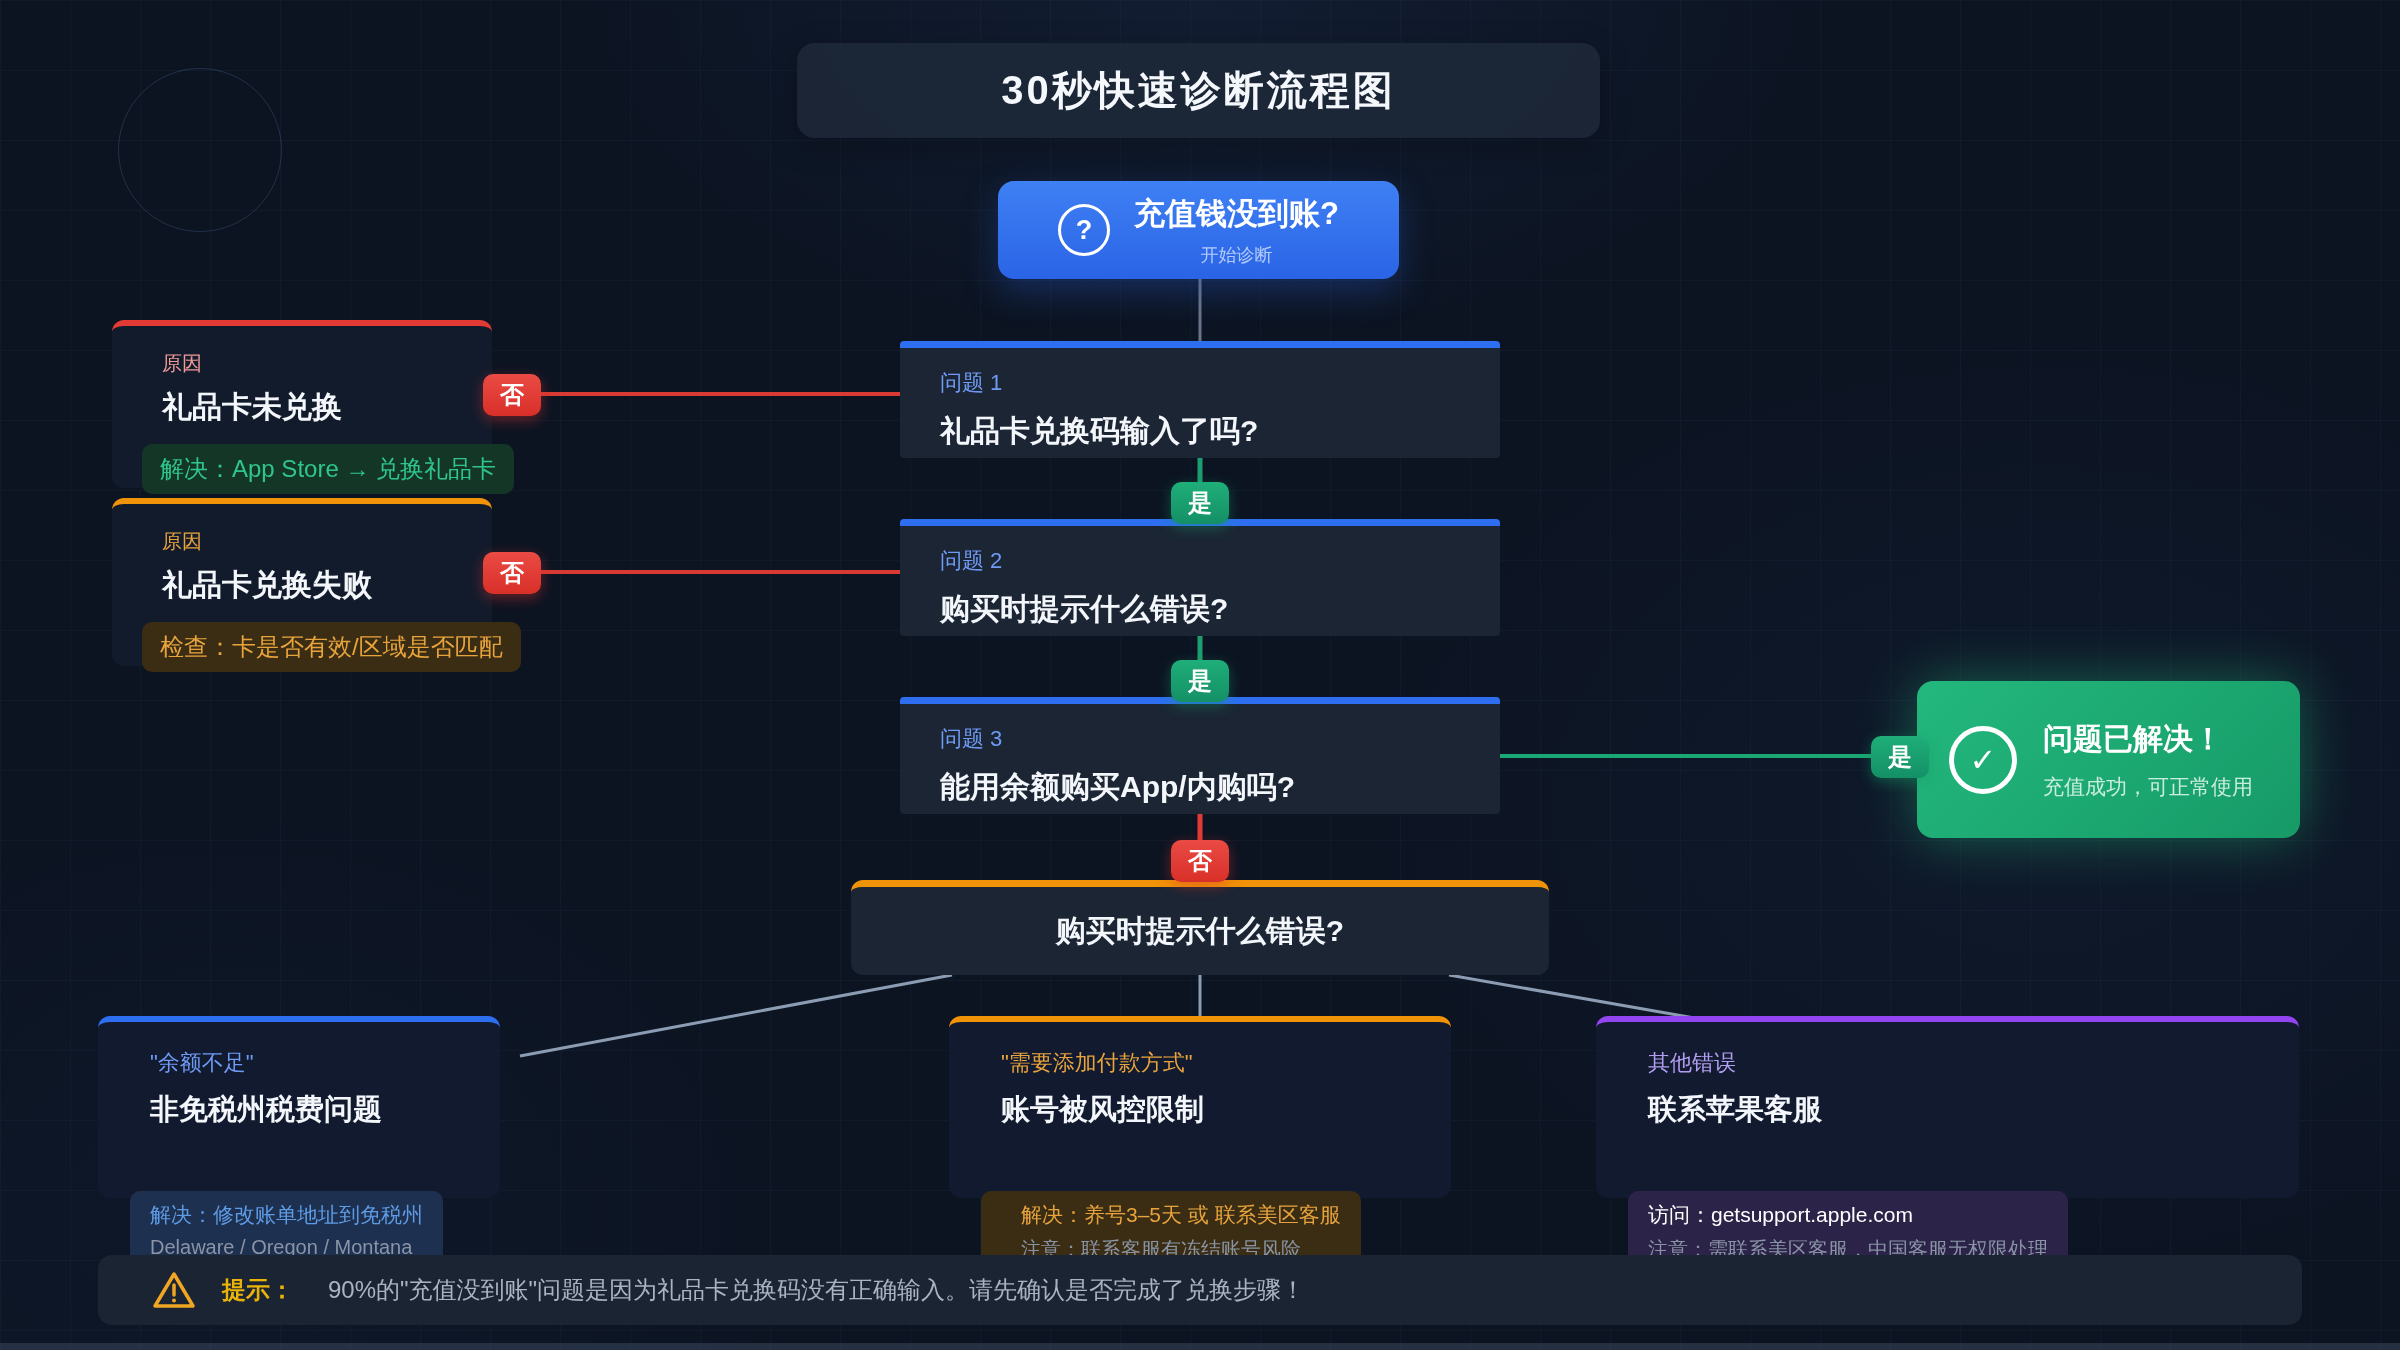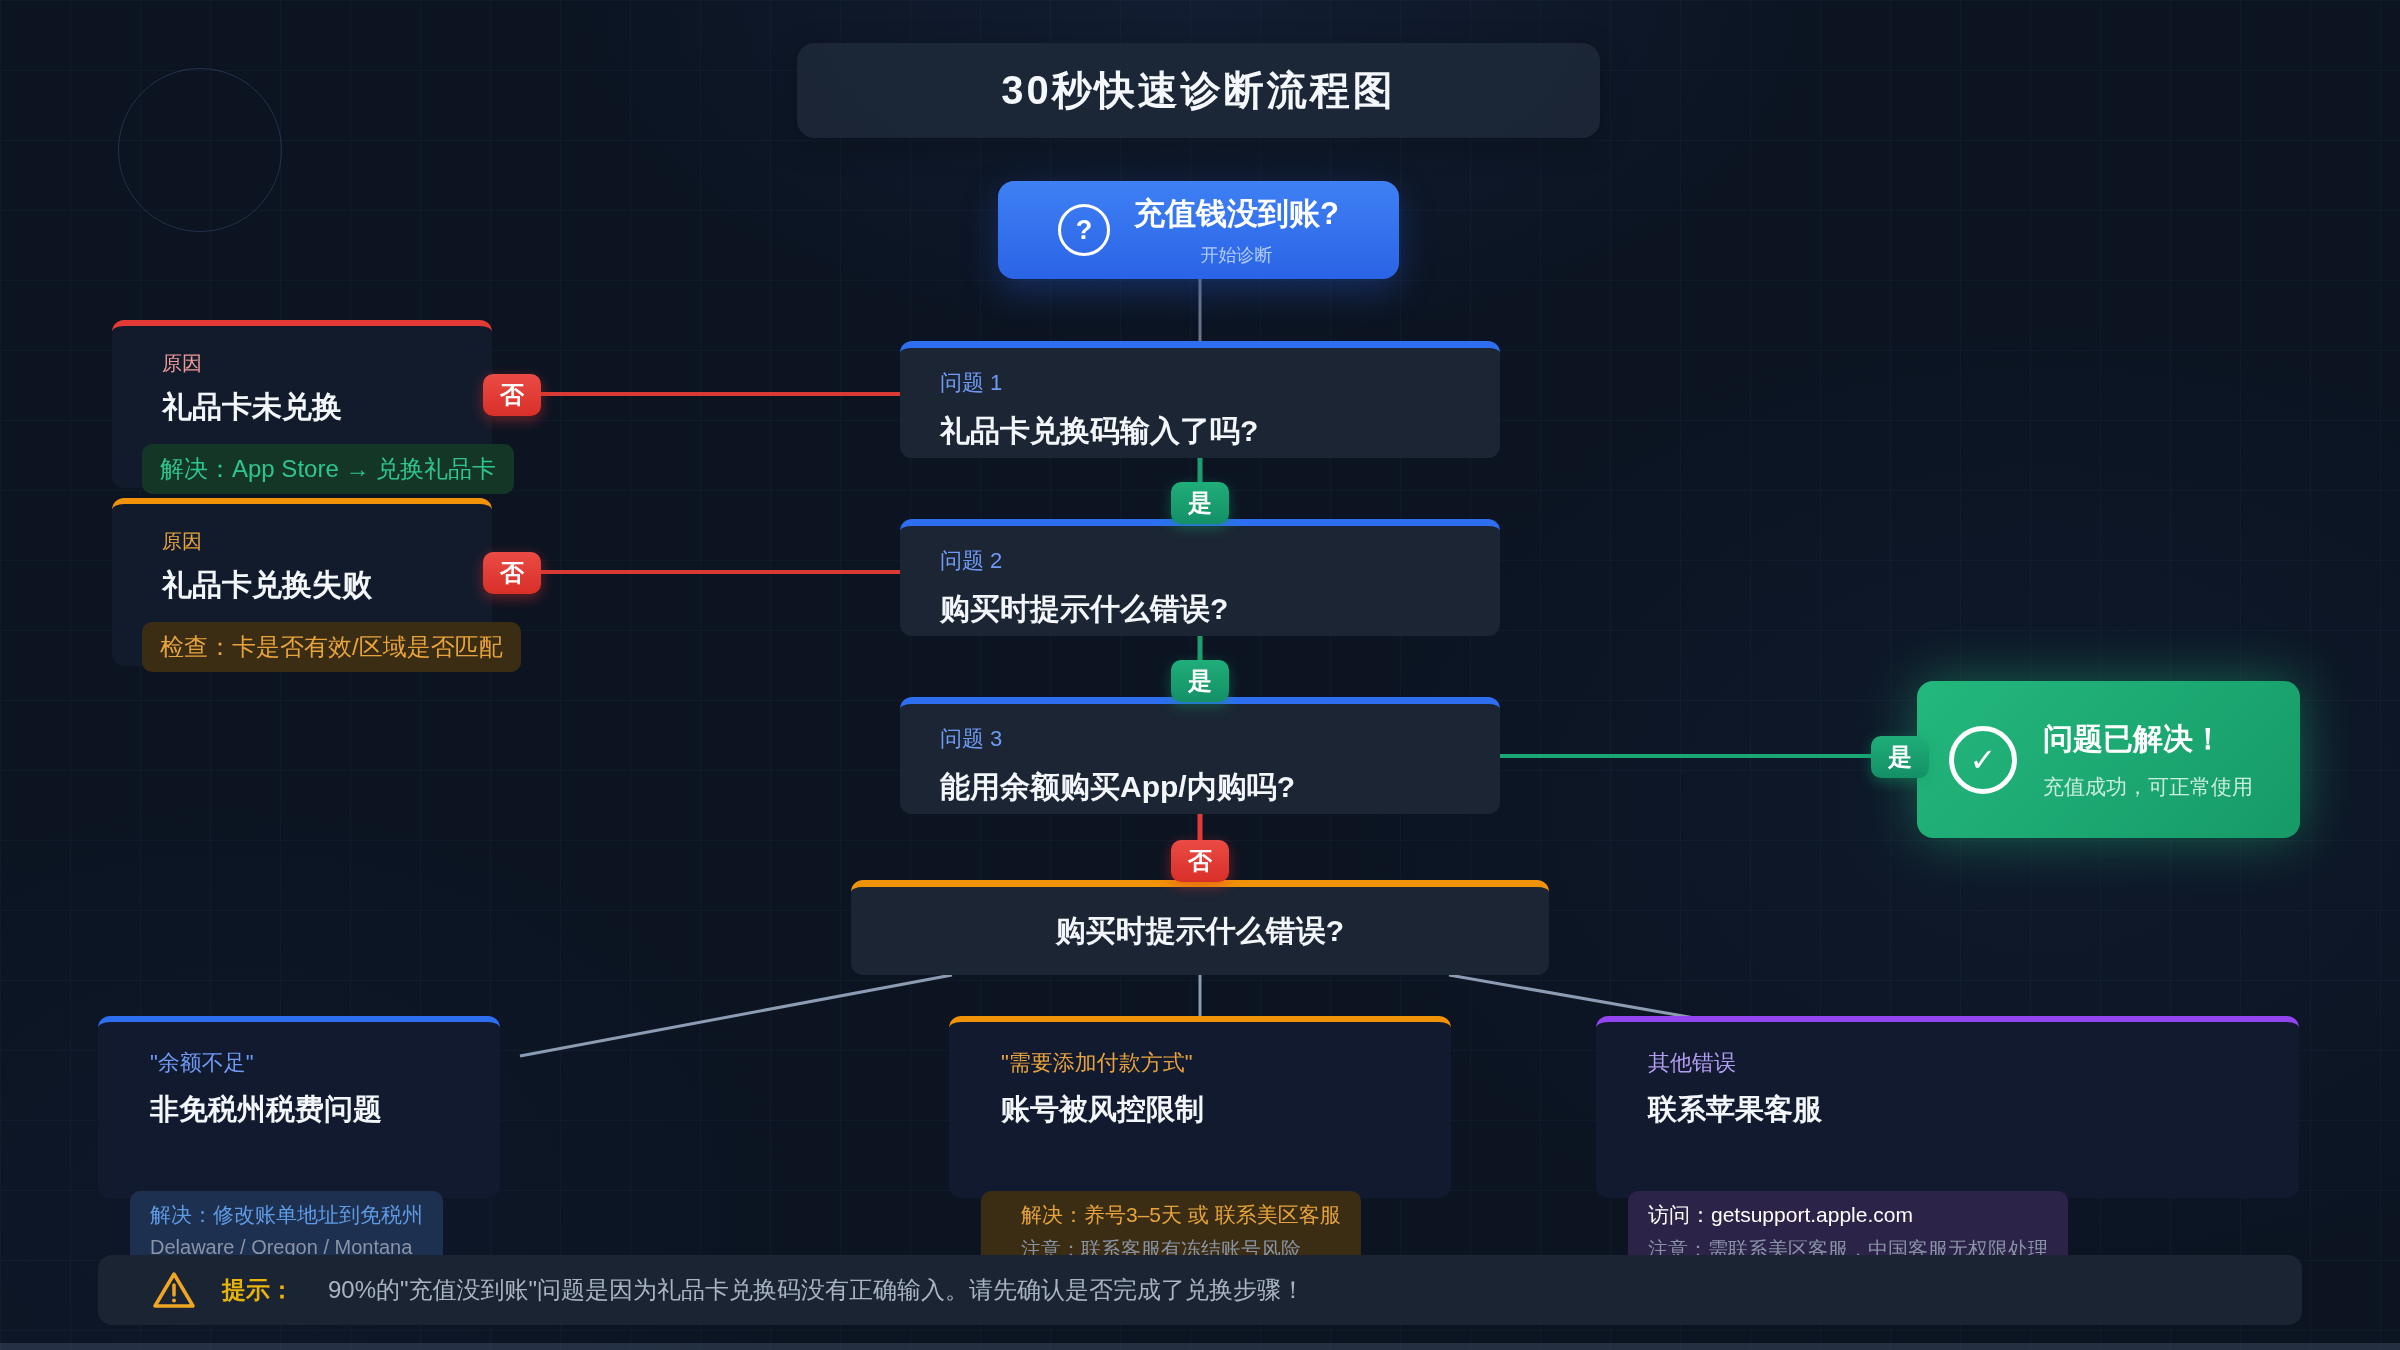--- a/index.html
+++ b/index.html
@@ -28,21 +28,21 @@
 
   .start-node{left:998px;top:181px;width:401px;height:98px;border-radius:16px;
     background:linear-gradient(180deg,#3f80f4,#2a64e6);display:flex;align-items:center;
     justify-content:center;gap:24px;z-index:2;box-shadow:0 12px 34px rgba(40,90,200,.35);}
   .q-circle-icon{width:46px;height:46px;border:3.5px solid #fff;border-radius:50%;
     color:#fff;font-size:27px;font-weight:bold;display:flex;align-items:center;justify-content:center;flex:0 0 auto;}
   .start-col{display:flex;flex-direction:column;align-items:center;}
   .start-title{font-size:31px;font-weight:bold;color:#ffffff;white-space:nowrap;}
   .start-sub{font-size:18px;color:rgba(214,230,255,.78);margin-top:8px;}
 
-  .qbox{left:900px;width:600px;height:117px;border-top:7px solid #2e6ff2;border-radius:12px;
+  .qbox{left:900px;width:600px;height:117px;border-top:7px solid #2e6ff2;border-radius:4px;
     padding:20px 0 0 40px;z-index:2;}
   .q-label{font-size:22px;color:#6f9bf5;margin-bottom:13px;}
   .q-title{font-size:30px;font-weight:bold;color:#f3f6fa;white-space:nowrap;}
 
   .badge{position:absolute;width:58px;height:42px;border-radius:10px;display:flex;
     align-items:center;justify-content:center;font-size:24px;font-weight:bold;color:#fff;z-index:5;}
   .badge.yes{background:linear-gradient(180deg,#1fae79,#149066);box-shadow:0 4px 14px rgba(20,150,100,.45);}
   .badge.no{background:linear-gradient(180deg,#ea4b44,#d92f29);box-shadow:0 4px 14px rgba(220,50,45,.45);}
 
   .cause-box{left:112px;width:380px;height:168px;background:#121b2c;border-radius:12px;

